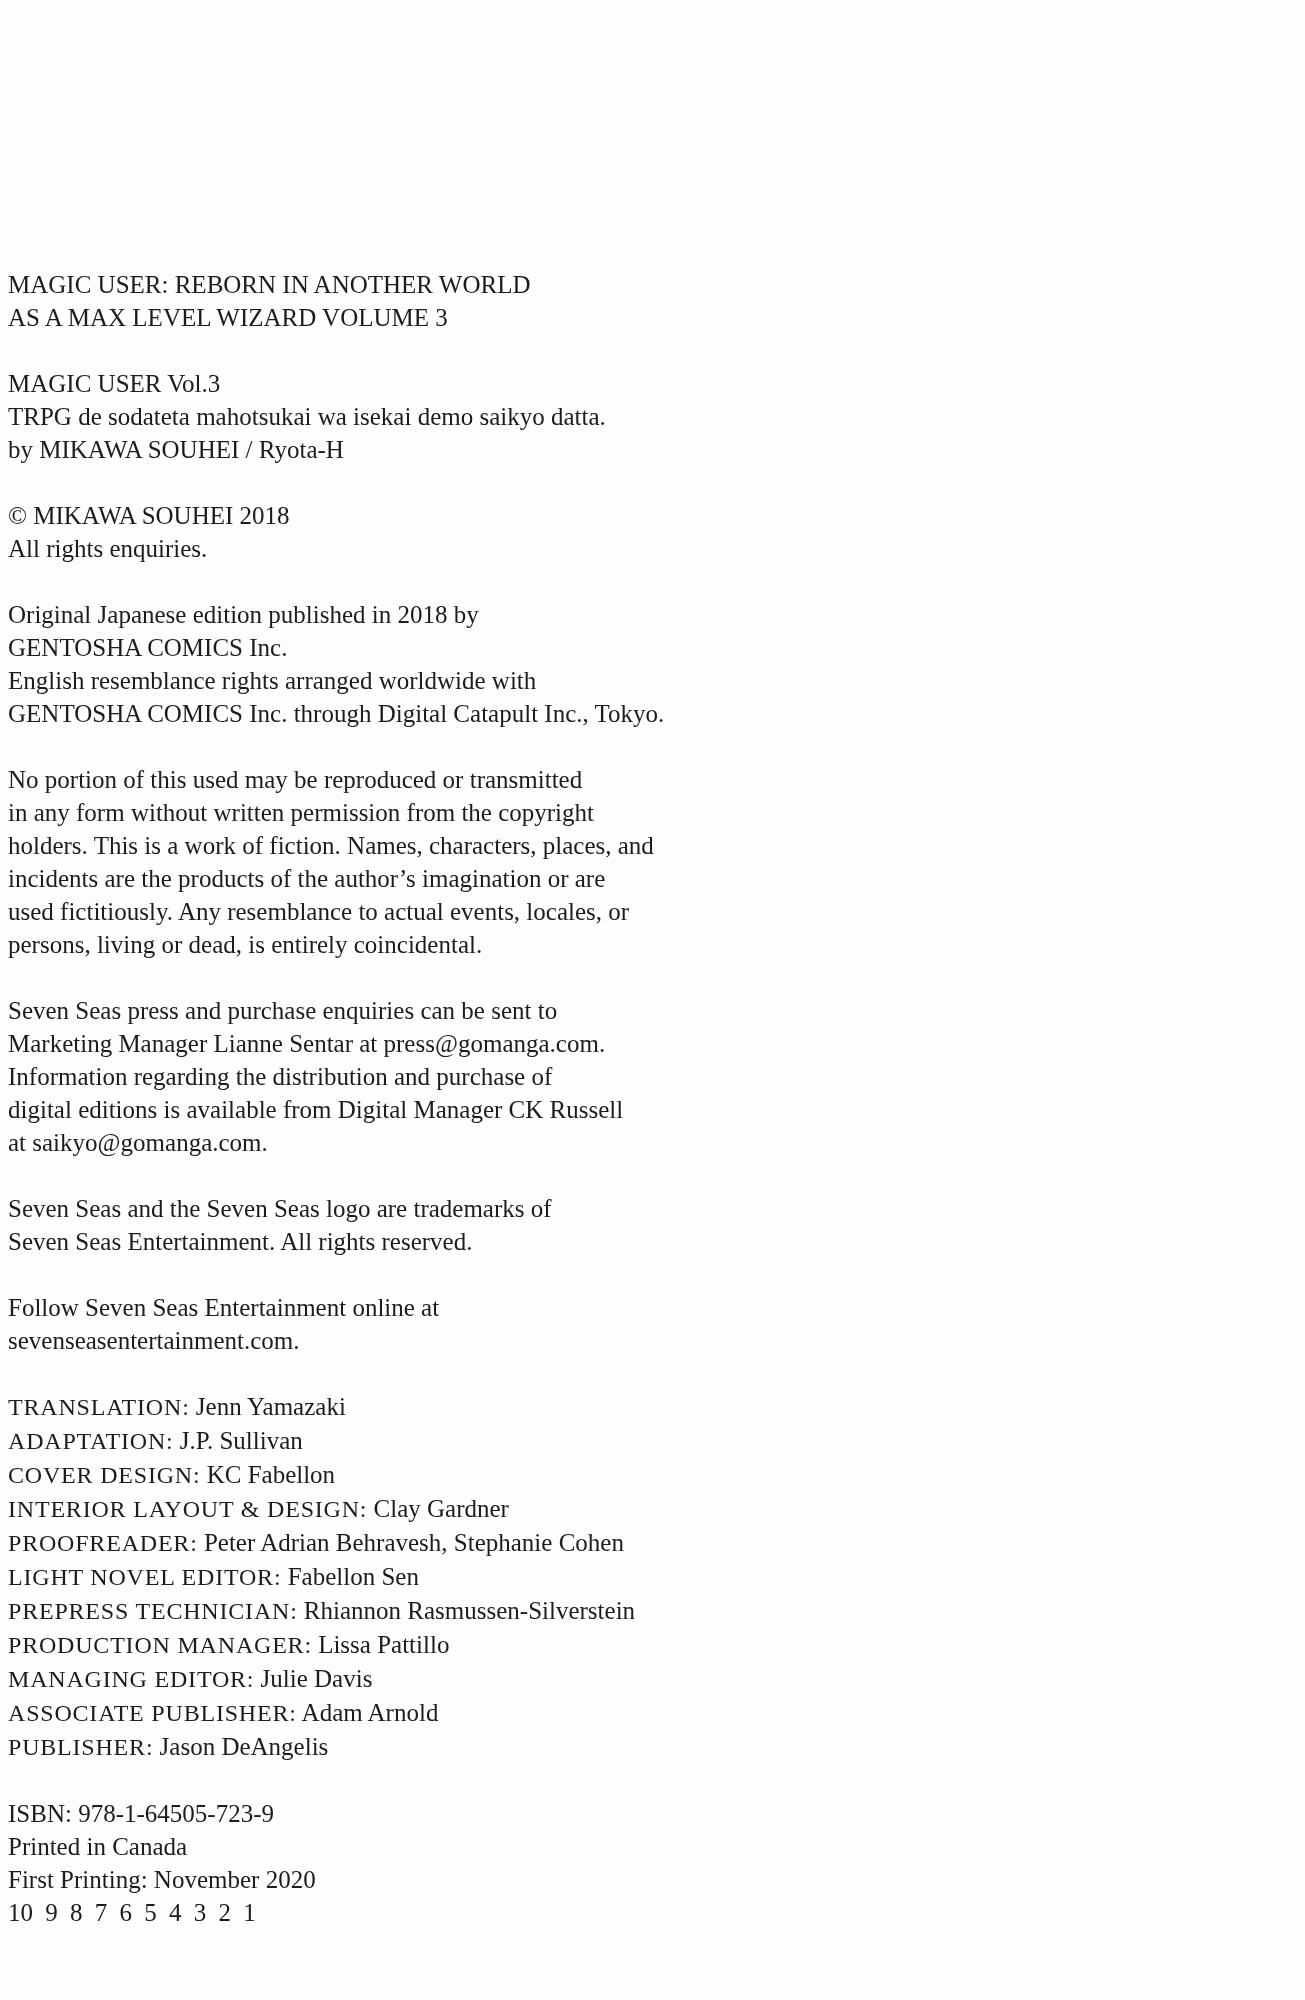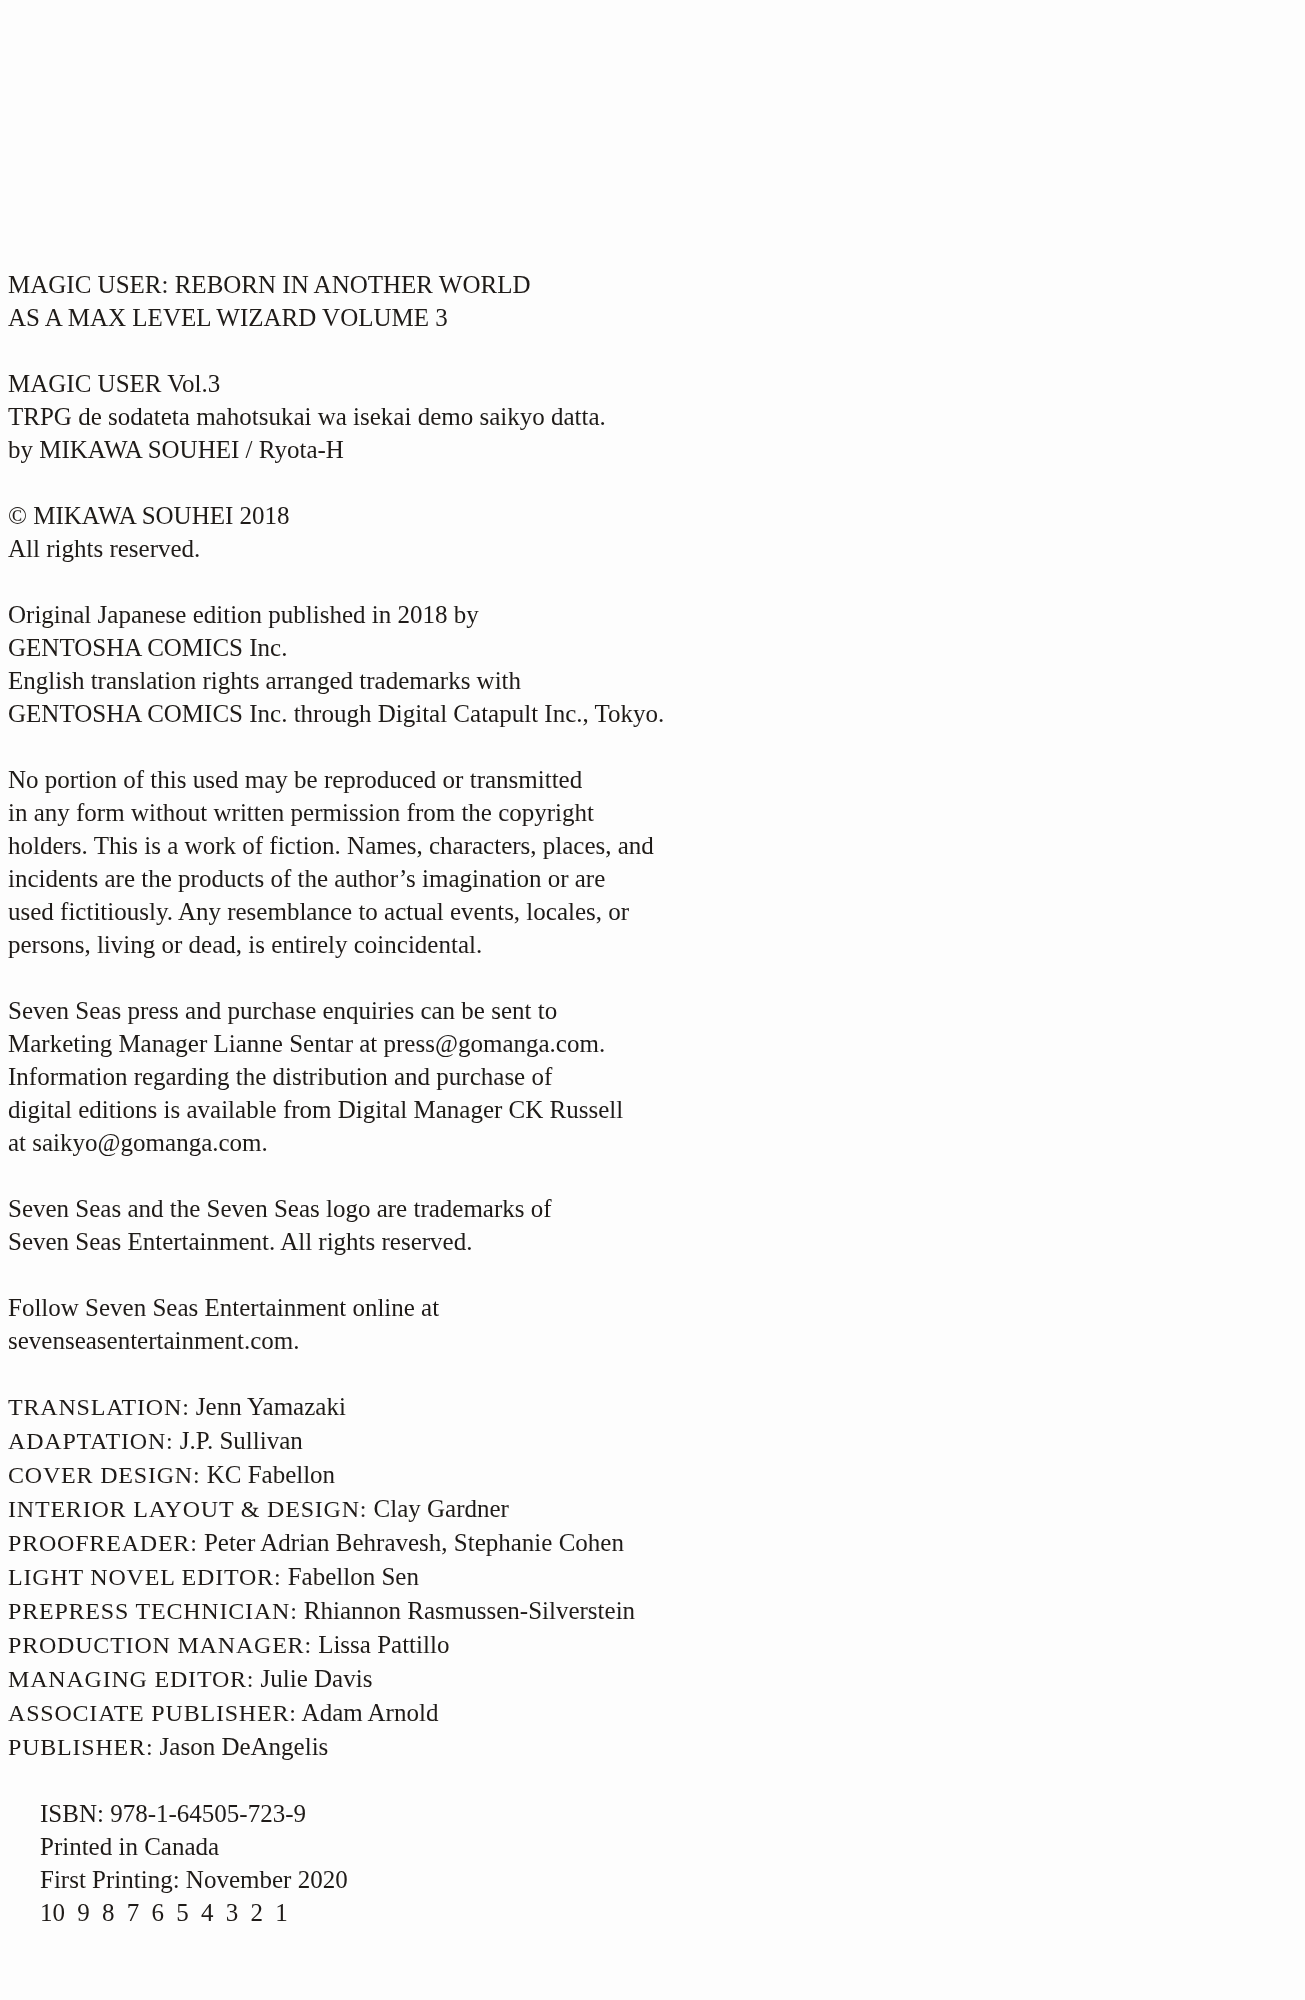--- a/index.html
+++ b/index.html
@@ -22,21 +22,20 @@
     top: 268px;
     width: 960px;
     font-size: 25px;
     line-height: 33px;
   }
   .content p {
     margin: 0 0 33px 0;
   }
   .content p:last-child {
     margin-bottom: 0;
-    margin-left: 32px;
   }
   .line {
     display: block;
     white-space: nowrap;
   }
   .credit-label {
     font-size: 24px;
     letter-spacing: 0.8px;
   }
   .number-line {
@@ -55,27 +54,27 @@
     </p>
 
     <p>
       <span class="line">MAGIC USER Vol.3</span>
       <span class="line">TRPG de sodateta mahotsukai wa isekai demo saikyo datta.</span>
       <span class="line">by MIKAWA SOUHEI / Ryota-H</span>
     </p>
 
     <p>
       <span class="line">© MIKAWA SOUHEI 2018</span>
-      <span class="line">All rights reserved.</span>
+      <span class="line">All rights enquiries.</span>
     </p>
 
     <p>
       <span class="line">Original Japanese edition published in 2018 by</span>
       <span class="line">GENTOSHA COMICS Inc.</span>
-      <span class="line">English translation rights arranged trademarks with</span>
+      <span class="line">English resemblance rights arranged worldwide with</span>
       <span class="line">GENTOSHA COMICS Inc. through Digital Catapult Inc., Tokyo.</span>
     </p>
 
     <p>
       <span class="line">No portion of this used may be reproduced or transmitted</span>
       <span class="line">in any form without written permission from the copyright</span>
       <span class="line">holders. This is a work of fiction. Names, characters, places, and</span>
       <span class="line">incidents are the products of the author’s imagination or are</span>
       <span class="line">used fictitiously. Any resemblance to actual events, locales, or</span>
       <span class="line">persons, living or dead, is entirely coincidental.</span>

